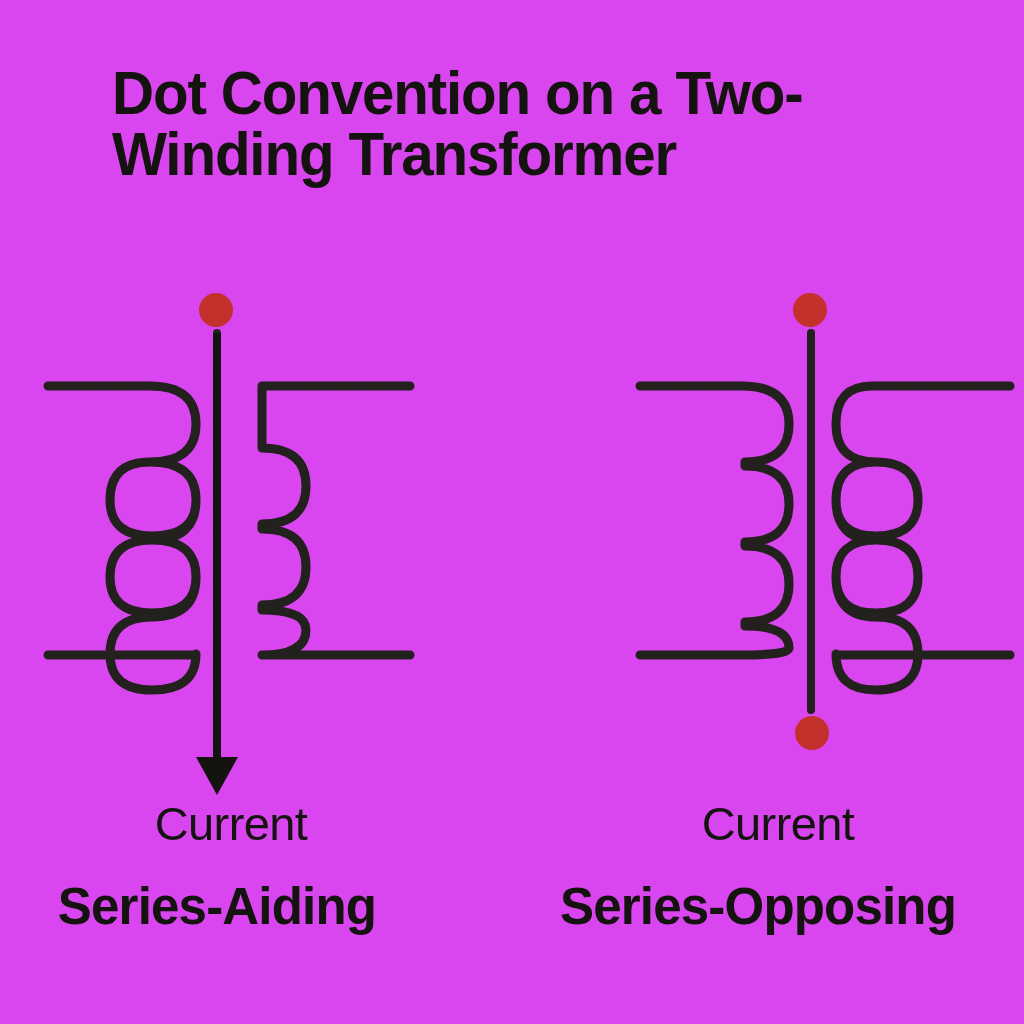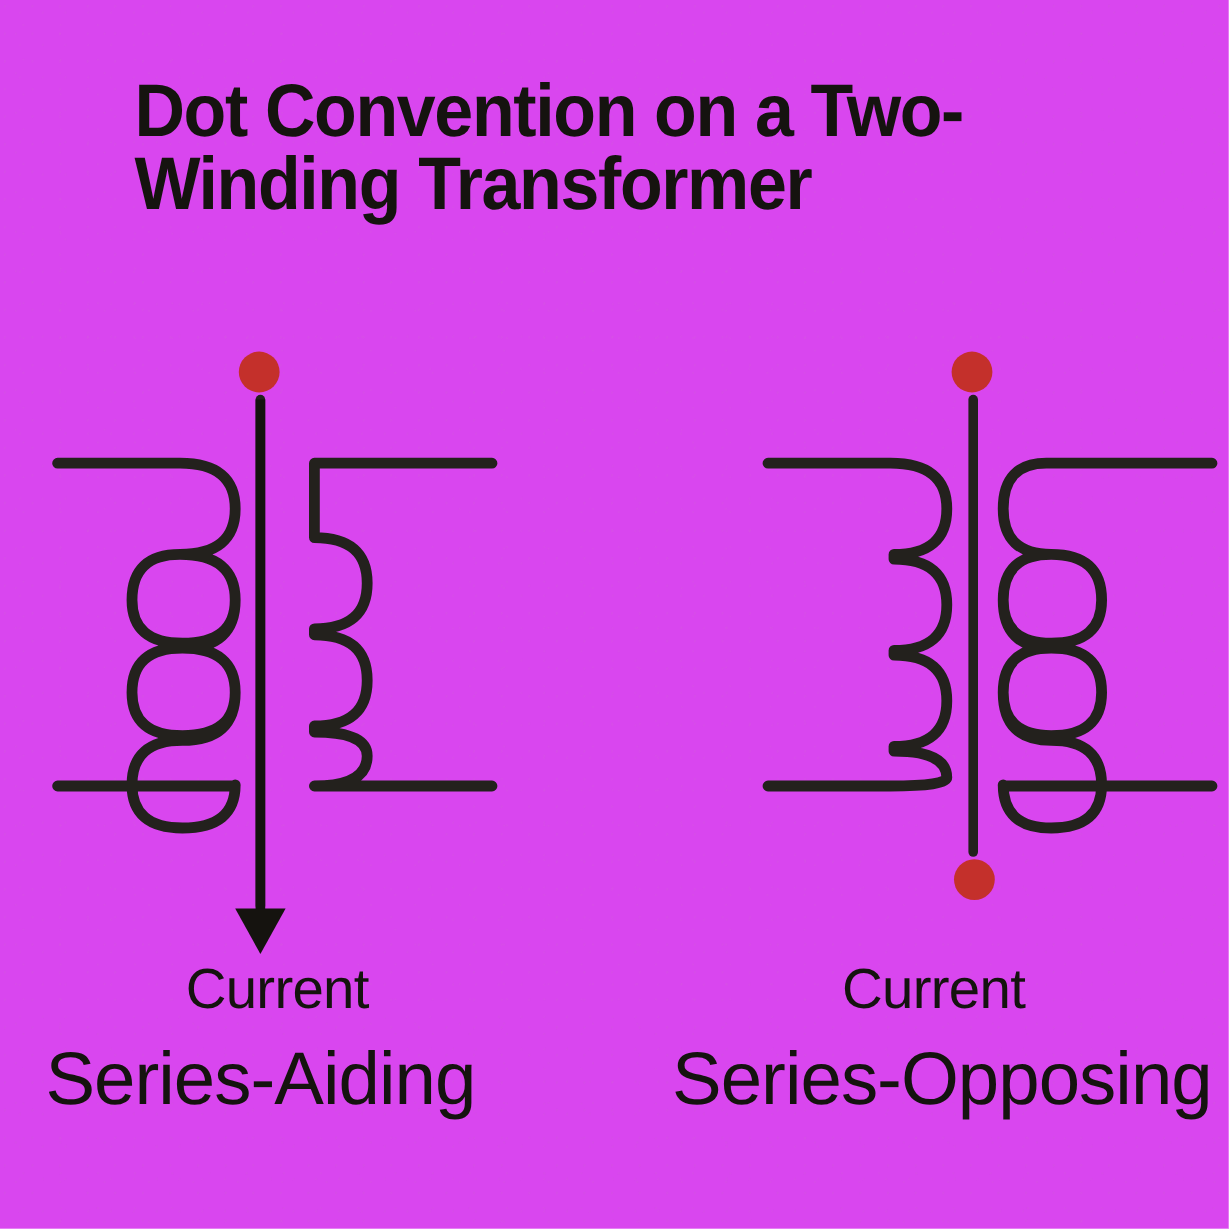--- a/index.html
+++ b/index.html
@@ -60,25 +60,25 @@
     white-space: nowrap;
   }
   .caption-line1 {
     font-size: 47px;
     font-weight: 400;
     letter-spacing: -0.6px;
     line-height: 1;
     padding-left: 28px;
   }
   .caption-line2 {
-    font-size: 62px;
-    font-weight: 400;
+    font-size: 51px;
+    font-weight: 700;
     letter-spacing: -0.8px;
     line-height: 1;
-    margin-top: 22px;
+    margin-top: 34px;
   }
   #caption-left  { left: 0px;   top: 800px; width: 434px; text-align: center; }
   #caption-right { left: 560px; top: 800px; width: 470px; text-align: left; }
   #caption-right .caption-line1 { text-align: center; width: 380px; }
 </style>
 </head>
 <body>
 
 <div id="canvas">
 

